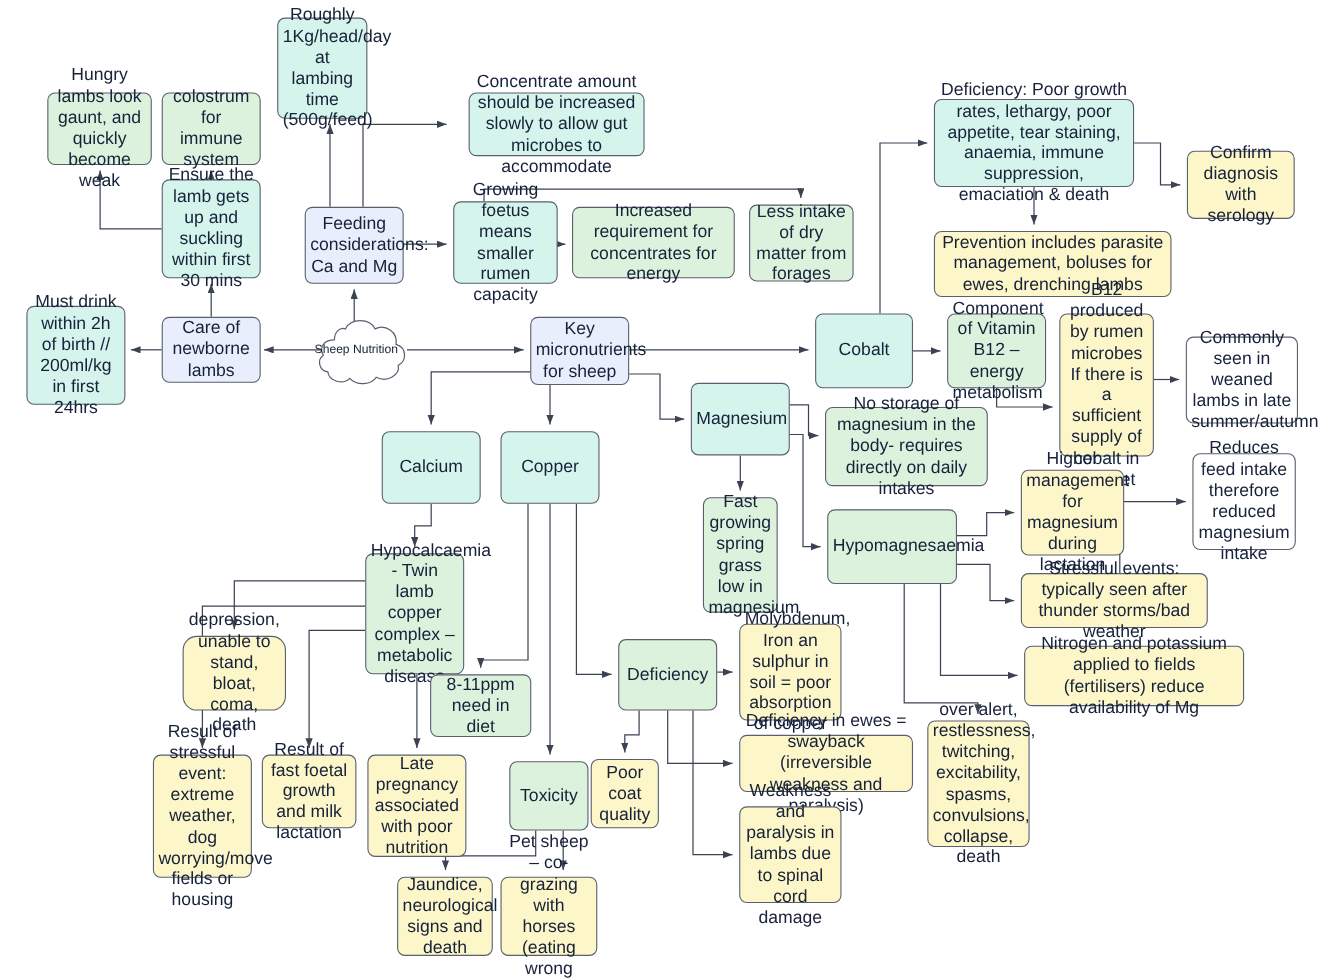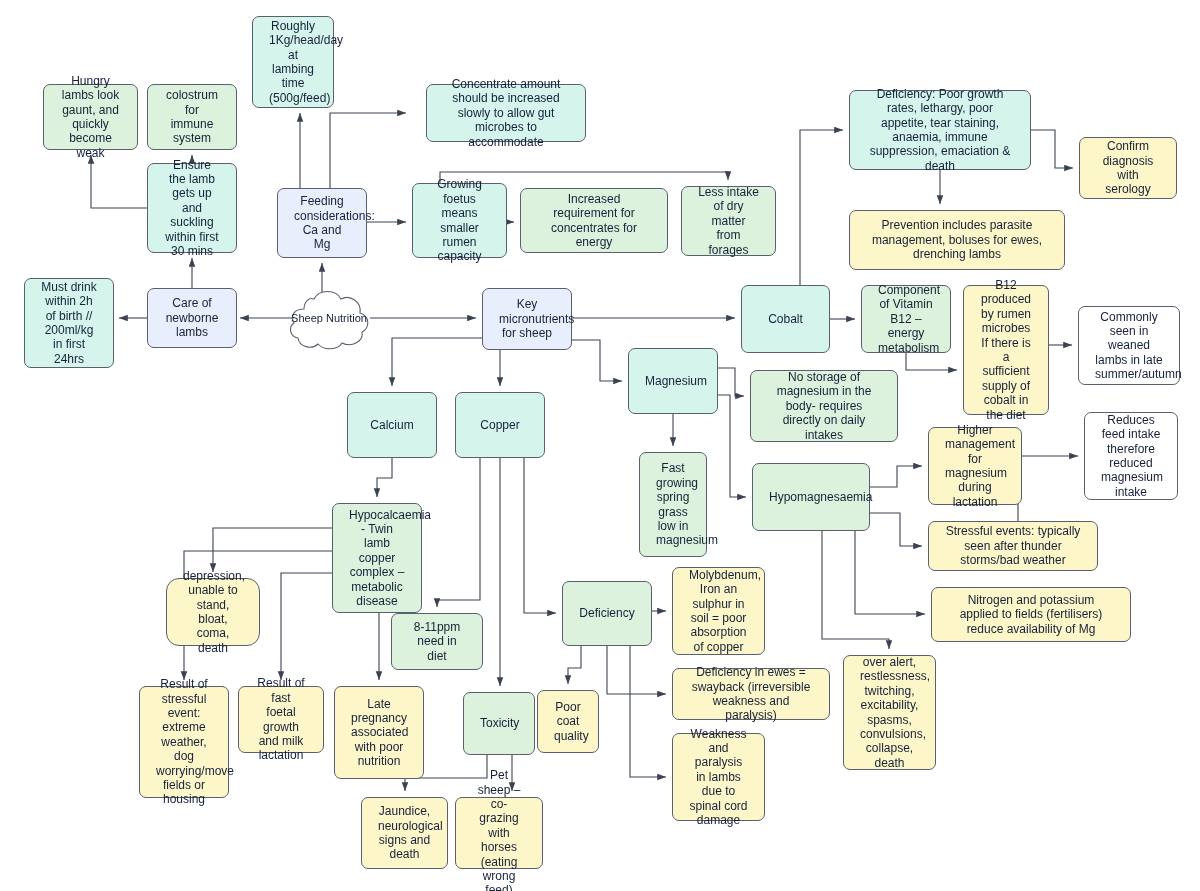--- a/index.html
+++ b/index.html
@@ -9,36 +9,36 @@
   .node{
     position:absolute;
     box-sizing:border-box;
     border:1px solid #5a5f6e;
     border-radius:7px;
     display:flex;
     align-items:center;
     justify-content:center;
     text-align:center;
     color:#16213a;
-    font-size:12px;
+    font-size:16px;
     line-height:1.2;
-    padding:3px 16px;
+    padding:3px 4px;
     box-shadow:0 0 0 0 rgba(0,0,0,0);
     z-index:3;
   }
   .node span{display:block;width:100%;}
   .fill-mint{background:#d4f4ec;}
   .fill-green{background:#ddf2dc;}
   .fill-yellow{background:#fcf6c8;}
   .fill-blue{background:#e8eefb;}
   .fill-white{background:#ffffff;}
   .cloud{
     position:absolute;
     z-index:3;
-    display:flex;align-items:center;justify-content:center;
+    display:flex;align-items:center;justify-content:flex-start;
     text-align:center;font-size:11px;color:#16213a;line-height:1.2;
   }
   #edges{position:absolute;left:0;top:0;width:1200px;height:891px;z-index:1;}
 </style>
 </head>
 <body>
 
 <div id="canvas">
 
   <svg id="edges" viewBox="0 0 1200 891">

